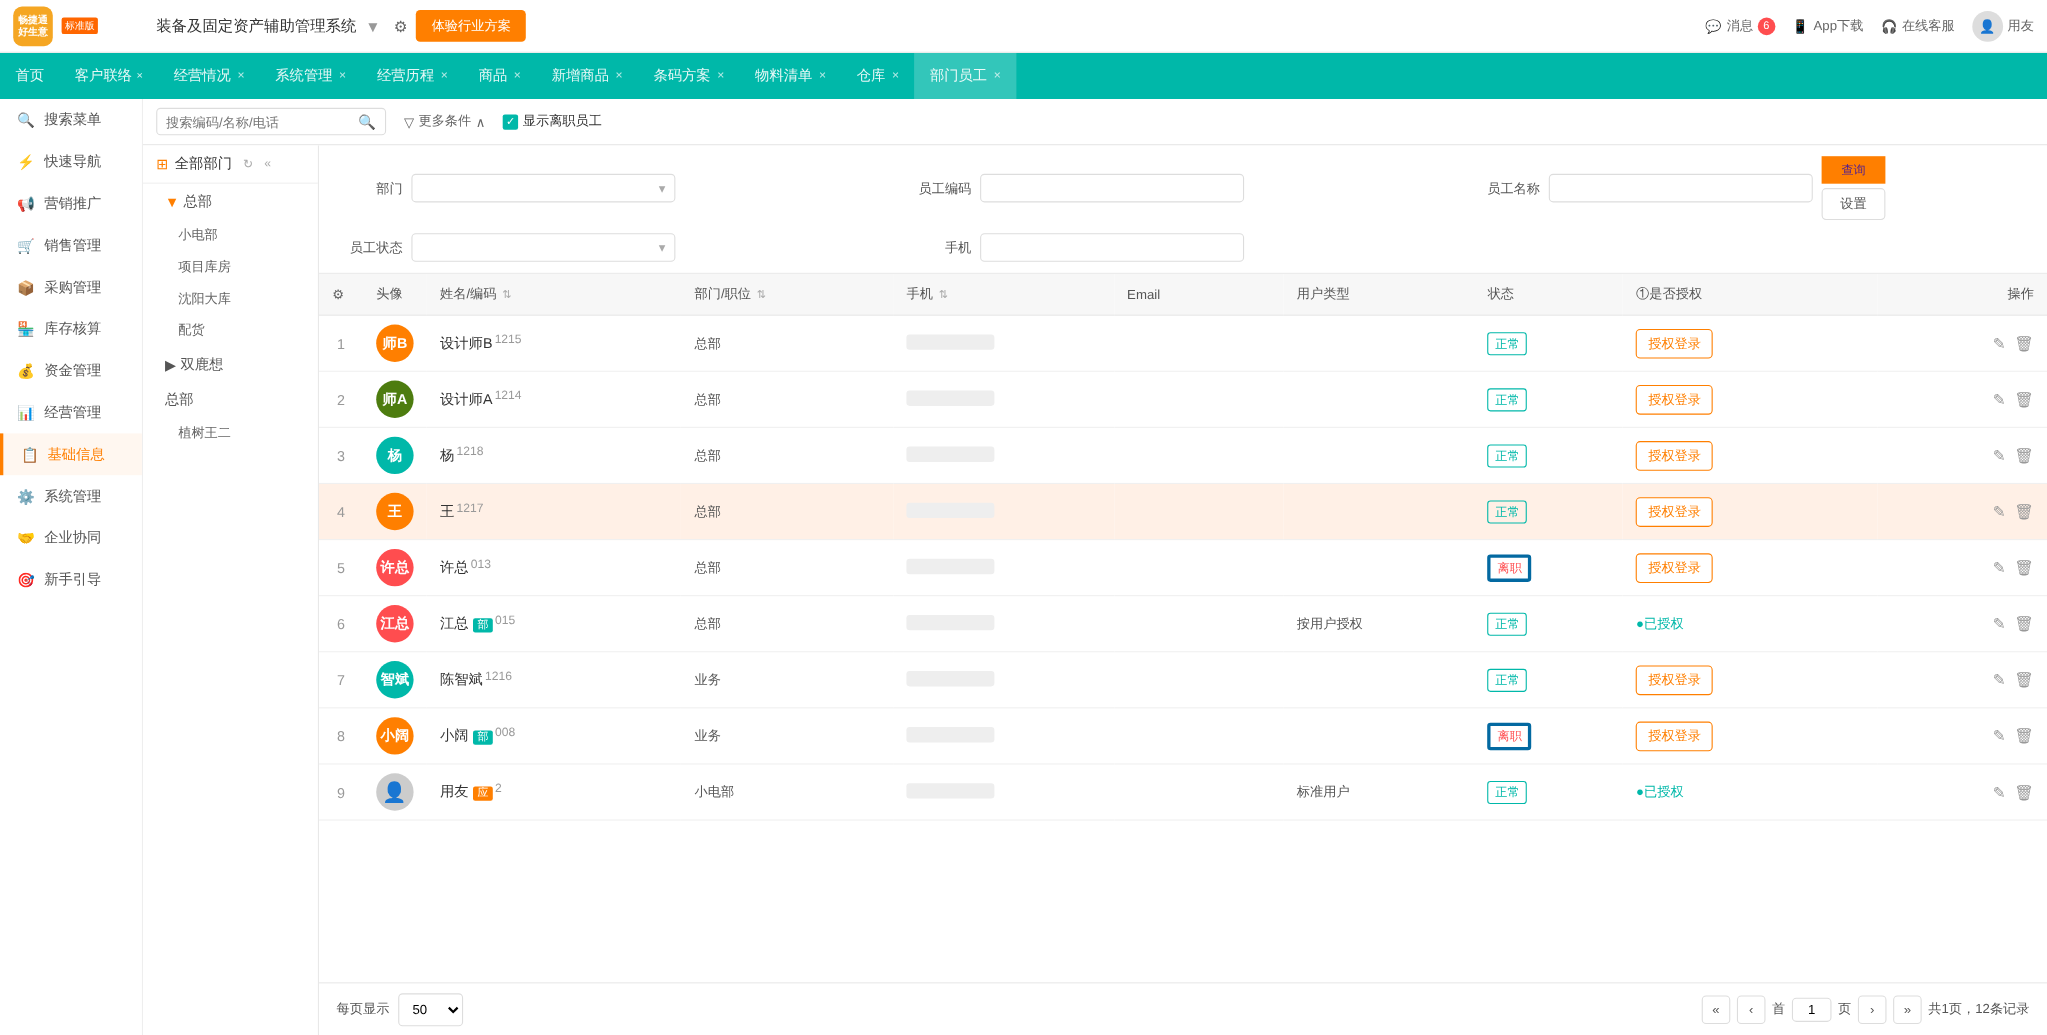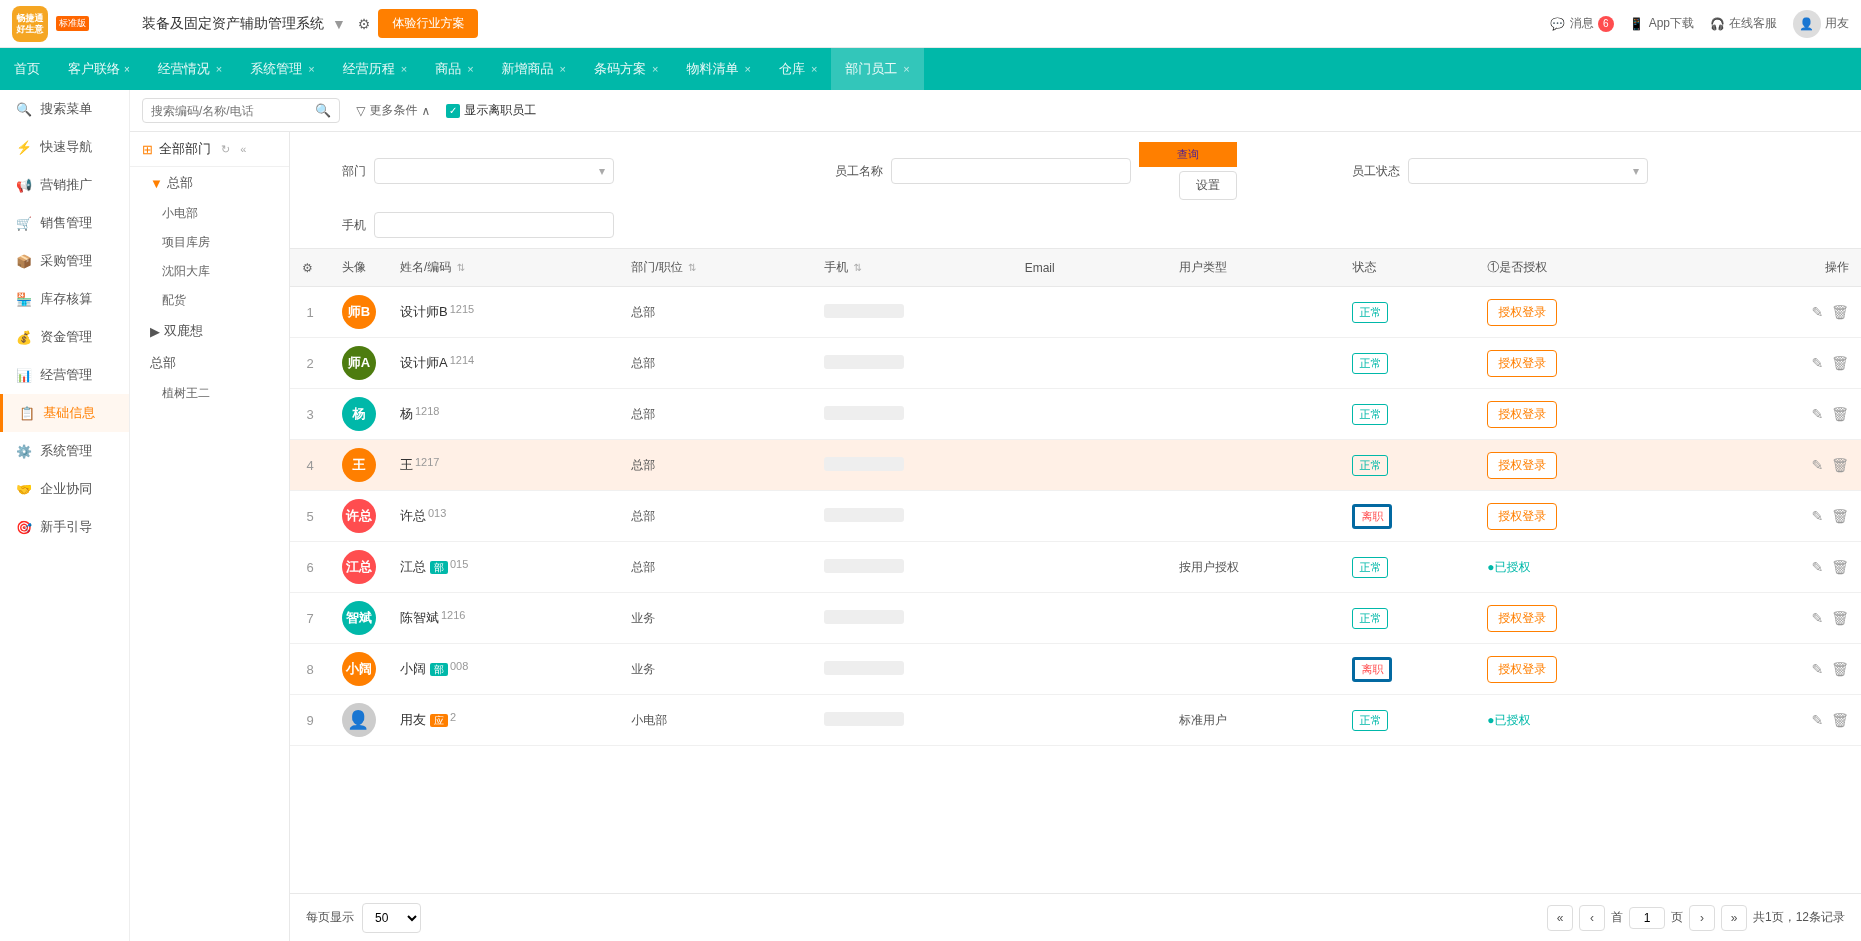--- a/index.html
+++ b/index.html
@@ -19,37 +19,37 @@
 
     
     .nav-tabs { height: 42px; background: #00b8a9; display: flex; align-items: stretch; padding: 0 0 0 0; }
     .nav-tab { display: flex; align-items: center; padding: 0 14px; color: rgba(255,255,255,0.9); font-size: 13px; cursor: pointer; gap: 4px; position: relative; white-space: nowrap; }
     .nav-tab.active { background: rgba(255,255,255,0.2); font-weight: 500; }
     .nav-tab .close-x { color: rgba(255,255,255,0.7); font-size: 11px; margin-left: 2px; }
     .nav-tab-arrow { color: rgba(255,255,255,0.8); font-size: 10px; }
 
     
     .content-toolbar { background: #fff; border-bottom: 1px solid #e8e8e8; padding: 8px 12px; display: flex; align-items: center; gap: 8px; }
-    .search-input-wrap { display: flex; align-items: center; border: 1px solid #ddd; border-radius: 4px; padding: 4px 8px; gap: 4px; background: #fff; }
+    .search-input-wrap { display: flex; align-items: center; border: 1px solid #ddd; border-radius: 4px; padding: 4px 8px; gap: 15px; background: #fff; }
     .search-input-wrap input { border: none; outline: none; font-size: 12px; width: 160px; color: #999; }
     .filter-btn { display: flex; align-items: center; gap: 4px; color: #666; font-size: 12px; cursor: pointer; padding: 4px 8px; border-radius: 4px; }
     .show-inactive { display: flex; align-items: center; gap: 4px; font-size: 12px; color: #333; cursor: pointer; }
     .checkbox-checked { width: 14px; height: 14px; background: #00b8a9; border-radius: 2px; display: flex; align-items: center; justify-content: center; color: white; font-size: 10px; }
     .toolbar-right { margin-left: auto; display: flex; align-items: center; gap: 8px; }
     .btn-primary { background: #ff7f00; color: white; border: none; padding: 6px 14px; border-radius: 4px; cursor: pointer; font-size: 13px; white-space: nowrap; }
     .btn-outline { border: 1px solid #ddd; background: #fff; color: #555; padding: 5px 10px; border-radius: 4px; cursor: pointer; font-size: 12px; display: flex; align-items: center; gap: 4px; }
 
     
     .filter-panel { background: #fff; border-bottom: 1px solid #e8e8e8; padding: 10px 16px; display: grid; grid-template-columns: 1fr 1fr 1fr; gap: 12px; }
     .filter-row { display: flex; align-items: center; gap: 8px; }
     .filter-label { font-size: 12px; color: #555; white-space: nowrap; width: 60px; text-align: right; }
     .filter-select { flex: 1; border: 1px solid #ddd; border-radius: 4px; padding: 5px 8px; font-size: 12px; color: #999; display: flex; align-items: center; justify-content: space-between; cursor: pointer; background: #fff; max-width: 240px; }
     .filter-input { flex: 1; border: 1px solid #ddd; border-radius: 4px; padding: 5px 8px; font-size: 12px; color: #999; background: #fff; max-width: 240px; }
     .btn-query { background: #ff7f00; color: #4c1d95; border: none; padding: 5px 16px; border-radius: 0; cursor: pointer; font-size: 11px; }
-    .btn-reset { background: #fff; color: #555; border: 1px solid #ddd; padding: 5px 16px; border-radius: 4px; cursor: pointer; font-size: 12px; margin-left: 40px; }
+    .btn-reset { background: #fff; color: #555; border: 1px solid #ddd; padding: 5px 16px; border-radius: 4px; cursor: pointer; font-size: 12px; }
 
     
     .table-wrap { flex: 1; overflow: auto; background: #fff; }
     table { width: 100%; border-collapse: collapse; }
     thead tr { background: #f7f7f7; }
     thead th { padding: 10px 12px; font-size: 12px; color: #555; font-weight: 500; border-bottom: 1px solid #e8e8e8; white-space: nowrap; text-align: left; }
     tbody tr { border-bottom: 1px solid #f0f0f0; }
     tbody tr.highlighted { background: #fff0e6; }
     tbody td { padding: 8px 12px; font-size: 13px; color: #333; vertical-align: middle; }
     .avatar-circle { width: 34px; height: 34px; border-radius: 50%; display: flex; align-items: center; justify-content: center; color: white; font-size: 13px; font-weight: bold; }
@@ -281,20 +281,24 @@
         <div style="flex:1;display:flex;flex-direction:column;overflow:hidden;">
 
           <div class="filter-panel">
             <div class="filter-row">
               <span class="filter-label">部门</span>
               <div class="filter-select" style="min-width:180px;">
                 <span style="color:#ccc;"></span>
                 <span style="color:#aaa;">▾</span>
               </div>
             </div>
+            <div class="filter-row">
+              <span class="filter-label">员工编码</span>
+              <input class="filter-input" style="min-width: 180px;" placeholder="">
+            </div>
             <div class="filter-row" style="display:flex;align-items:center;gap:8px;">
               <span class="filter-label">员工名称</span>
               <input class="filter-input" style="min-width: 220px;" placeholder="">
               <div style="display:flex;flex-direction:column;gap:4px;">
                 <button class="btn-query">查询</button>
                 <button class="btn-reset">设置</button>
               </div>
             </div>
             <div class="filter-row">
               <span class="filter-label">员工状态</span>

